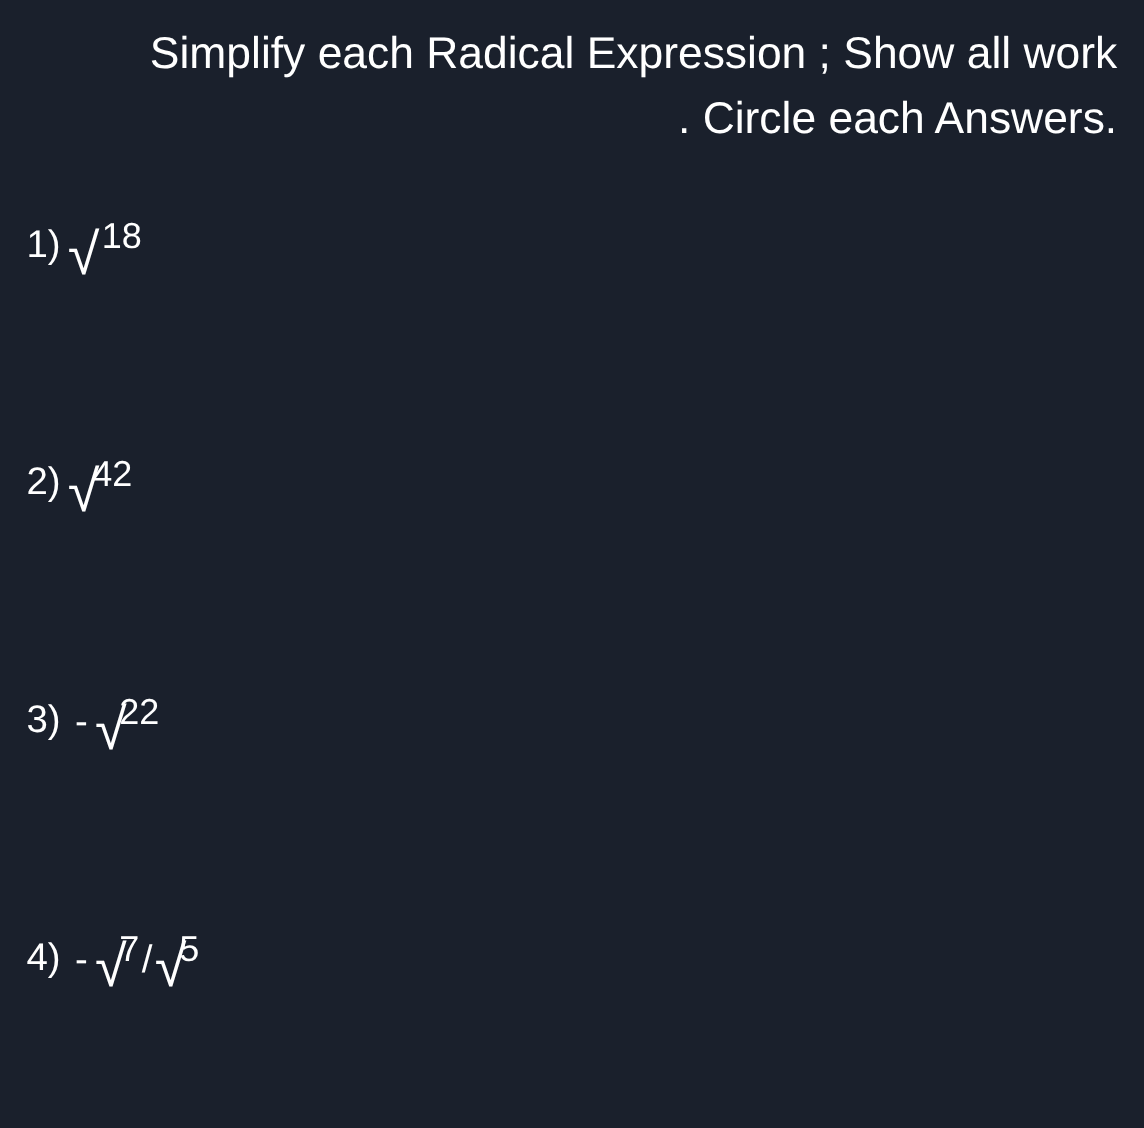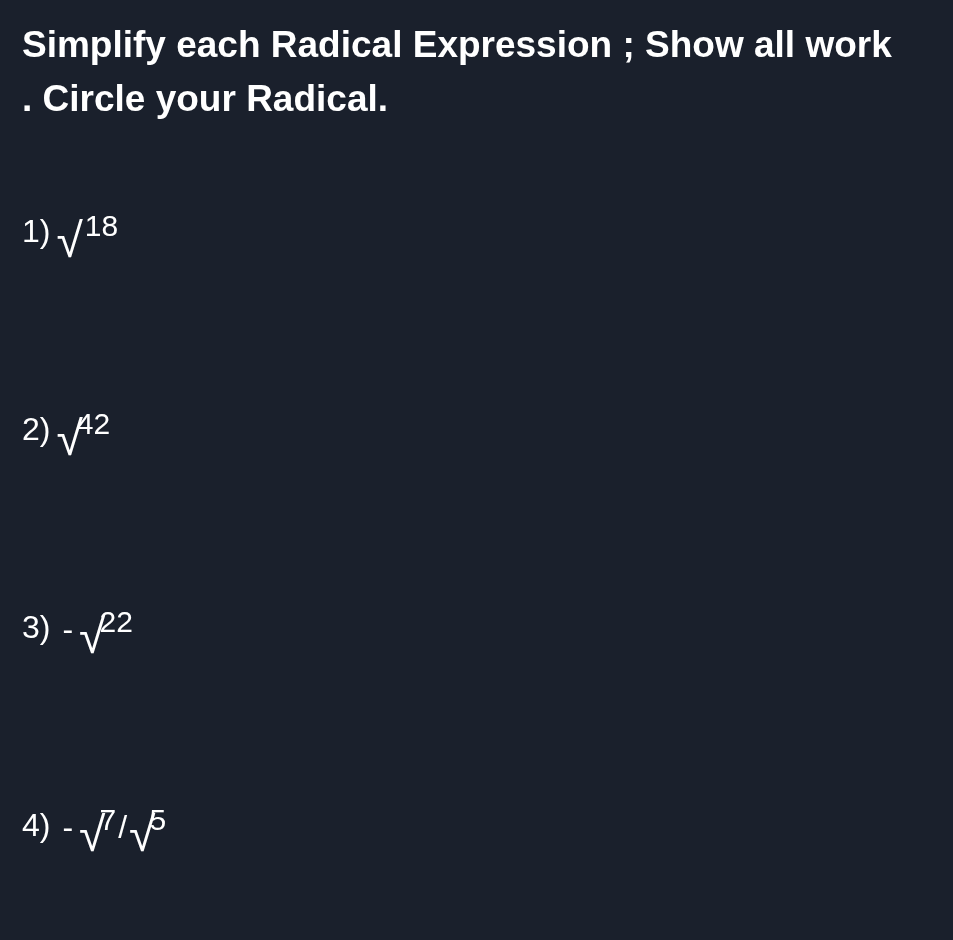--- a/index.html
+++ b/index.html
@@ -12,22 +12,23 @@
     font-family: "Segoe UI", "Helvetica Neue", Arial, sans-serif;
     overflow: hidden;
   }
   .page {
     padding: 18px 22px;
     box-sizing: border-box;
   }
   .instructions {
     font-size: 37px;
     line-height: 1.45;
-    margin-bottom: 88px;
-    font-weight: 700;
+    margin-bottom: 60px;
+    font-weight: 400;
+    text-align: right;
   }
   .problem {
     display: flex;
     align-items: flex-start;
     margin-bottom: 150px;
     font-size: 32px;
   }
   .problem:last-child {
     margin-bottom: 0;
   }
@@ -69,21 +70,21 @@
     padding-top: 2px;
   }
 </style>
 </head>
 <body>
 
 <div class="page">
 
   <div class="instructions">
     <span>Simplify each Radical Expression ; Show all work</span><br>
-    <span>. Circle your Radical.</span>
+    <span>. Circle each Answers.</span>
   </div>
 
   <div class="problem wide-gap">
     <span class="pnum">1)</span>
     <span class="radical">
       <span class="surd">√</span>
       <span class="radicand">18</span>
     </span>
   </div>
 

